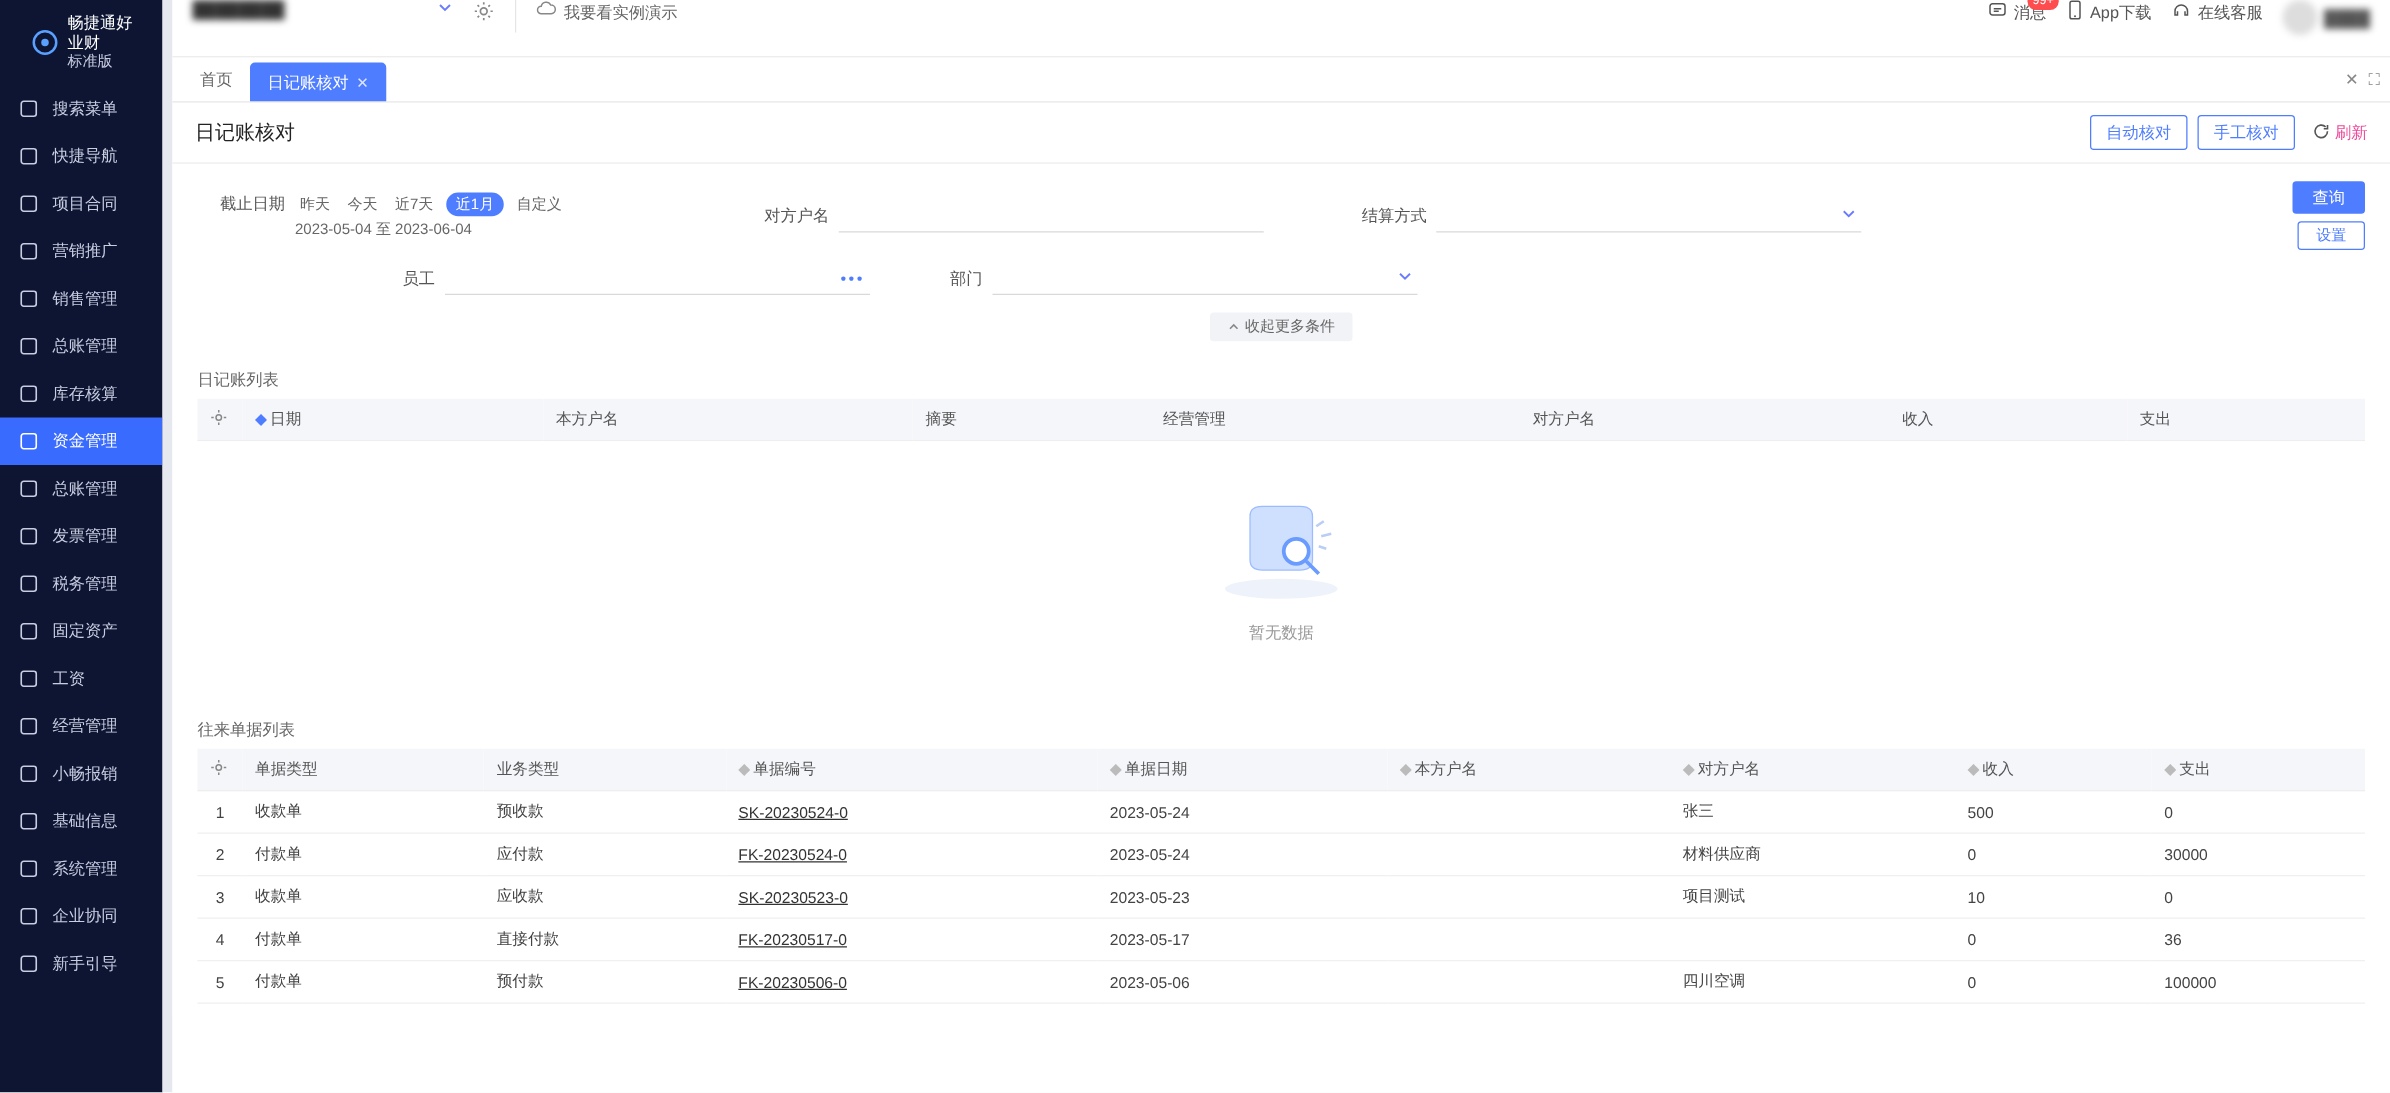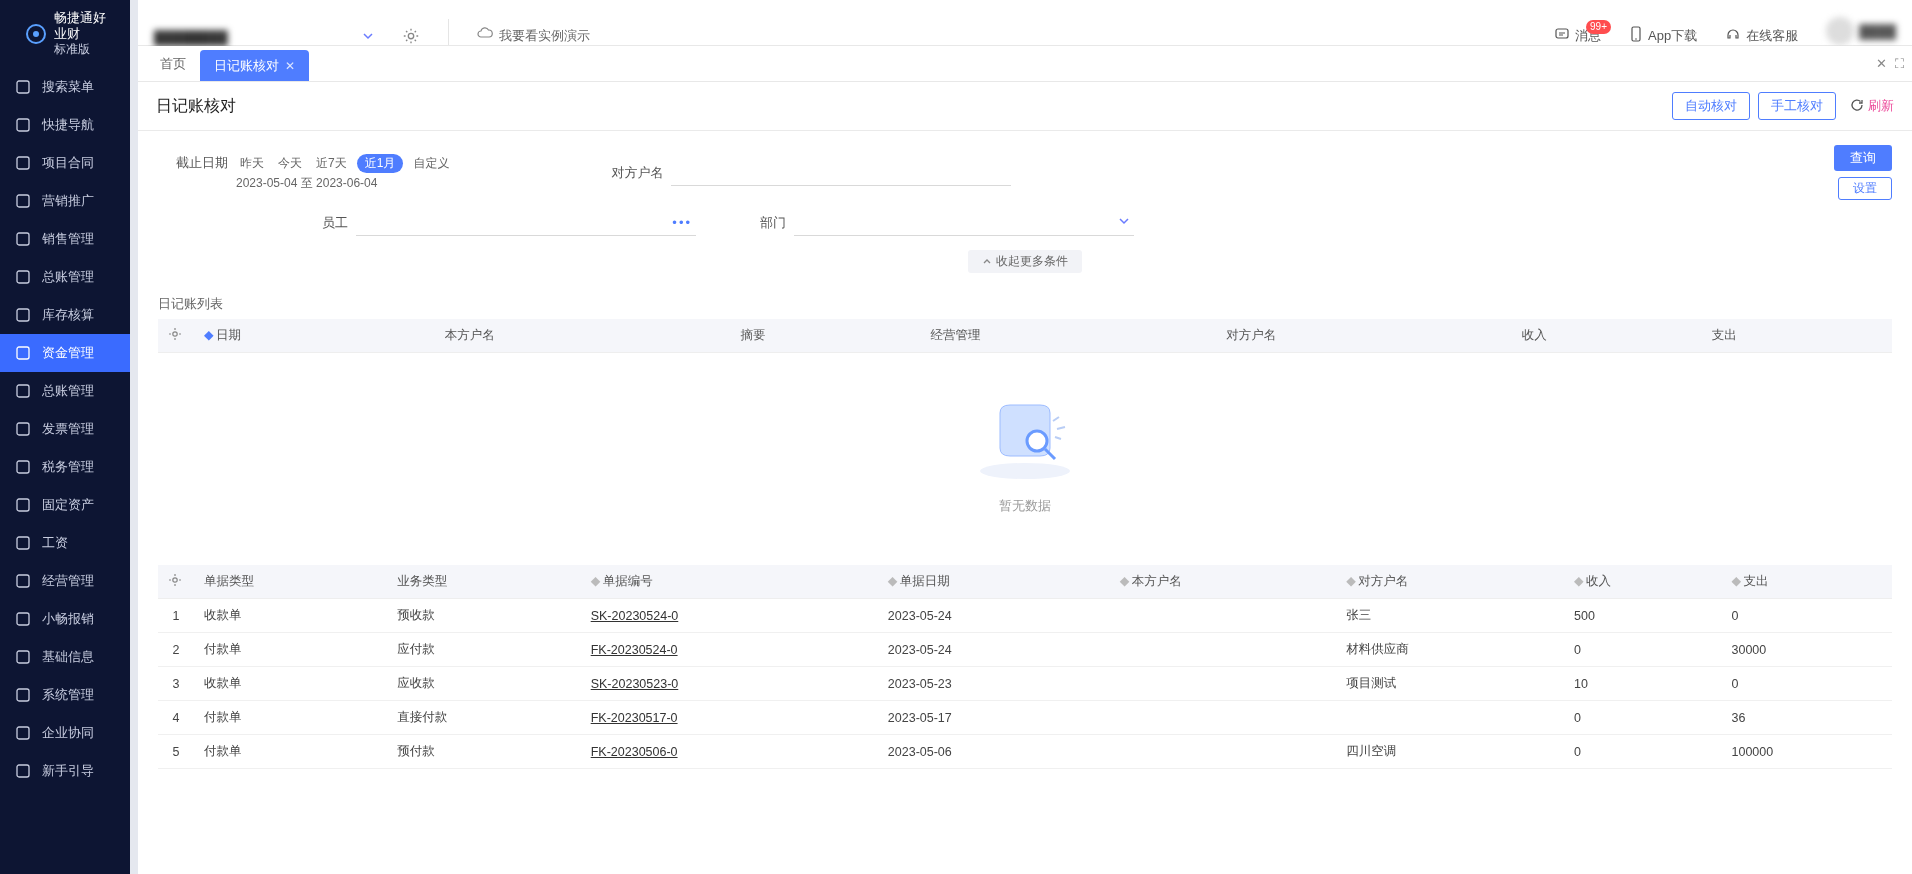--- a/index.html
+++ b/index.html
@@ -15,21 +15,21 @@
 .side-menu { flex: 1; overflow-y: auto; }
 .side-item { display: flex; align-items: center; gap: 10px; padding: 10px 14px; cursor: pointer; font-size: 13px; }
 .side-item.active { background: #3a6bff; color: #fff; }
 .side-icon { width: 18px; height: 18px; display: inline-flex; align-items: center; justify-content: center; flex-shrink: 0; }
 
 
 .main { flex: 1; display: flex; flex-direction: column; background: #f5f6f8; min-width: 0; }
 .tab-handle { width: 8px; background: #e5e8ef; cursor: col-resize; }
 
 
-.topbar { height: 46px; background: #fff; border-bottom: 1px solid #e8e8e8; display: flex; align-items: flex-end; padding: 0 16px; gap: 28px; }
+.topbar { height: 46px; background: #fff; border-bottom: 1px solid #e8e8e8; display: flex; align-items: flex-start; padding: 0 16px; gap: 16px; }
 .tenant-select { display: flex; align-items: center; gap: 6px; min-width: 180px; color: #333; filter: blur(3px); }
 .chevron-down { width: 12px; height: 12px; color: #6a7bff; }
 .gear { width: 18px; height: 18px; color: #888; cursor: pointer; }
 .divider-v { width: 1px; height: 26px; background: #e5e5e5; }
 .demo-link { display: flex; align-items: center; gap: 6px; color: #666; cursor: pointer; }
 .topbar-spacer { flex: 1; }
 .top-action { display: flex; align-items: center; gap: 5px; color: #555; cursor: pointer; position: relative; }
 .badge { position: absolute; top: -6px; right: -10px; background: #ff4d4f; color: #fff; border-radius: 8px; font-size: 10px; padding: 0 4px; line-height: 14px; }
 .avatar { width: 28px; height: 28px; border-radius: 50%; background: #ddd; filter: blur(3px); }
 
@@ -357,20 +357,28 @@
               <span>2023-05-04</span>
               <span>至</span>
               <span>2023-06-04</span>
             </div>
           </div>
         </div>
         <div class="field" style="margin-left:120px">
           <div class="field-label">对方户名</div>
           <div class="field-input w-md"></div>
         </div>
+        <div class="field" style="margin-left:40px">
+          <div class="field-label">结算方式</div>
+          <div class="field-input w-md">
+            <span class="subtle-input-icon"><svg width="12" height="12" viewBox="0 0 12 12">
+                    <path d="M2 4l4 4 4-4" fill="none" stroke="#6a7bff" stroke-width="1.5"></path>
+                  </svg></span>
+          </div>
+        </div>
         <div class="filter-actions">
           <button class="btn-primary">查询</button>
           <button class="btn-outline-sm">设置</button>
         </div>
       </div>
       <div class="filter-row">
         <div class="field" style="margin-left:120px">
           <div class="field-label">员工</div>
           <div class="field-input w-md">
             <span class="dots-icon">•••</span>
@@ -421,20 +429,21 @@
             <path d="M35 20 q0 -8 10 -8 h30 q10 0 10 8 v35 q0 8 -10 8 h-30 q-10 0 -10 -8 z" fill="#cfe0ff" stroke="#9dbcff"></path>
             <circle cx="72" cy="48" r="10" fill="#fff" stroke="#6a9bff" stroke-width="3"></circle>
             <line x1="80" y1="56" x2="90" y2="66" stroke="#6a9bff" stroke-width="3"></line>
             <path d="M88 28 l6 -4 M92 36 l8 -2 M90 44 l6 2" stroke="#b9cdf5" stroke-width="2" fill="none"></path>
           </svg>
         </div>
         <div>暂无数据</div>
       </div>
     </div>
 
+    <div class="section-title">往来单据列表</div>
     <div class="table-wrap">
       <table class="data-table">
         <thead>
               <tr id="bills-head">
                 <th class="gear-th"><svg width="14" height="14" viewBox="0 0 14 14">
                     <circle cx="7" cy="7" r="2.2" fill="none" stroke="#888" stroke-width="1.2"></circle>
                     <path d="M7 1v2M7 11v2M1 7h2M11 7h2" stroke="#888" stroke-width="1.2"></path>
                   </svg></th>
                 <th>单据类型</th>
                 <th>业务类型</th>

